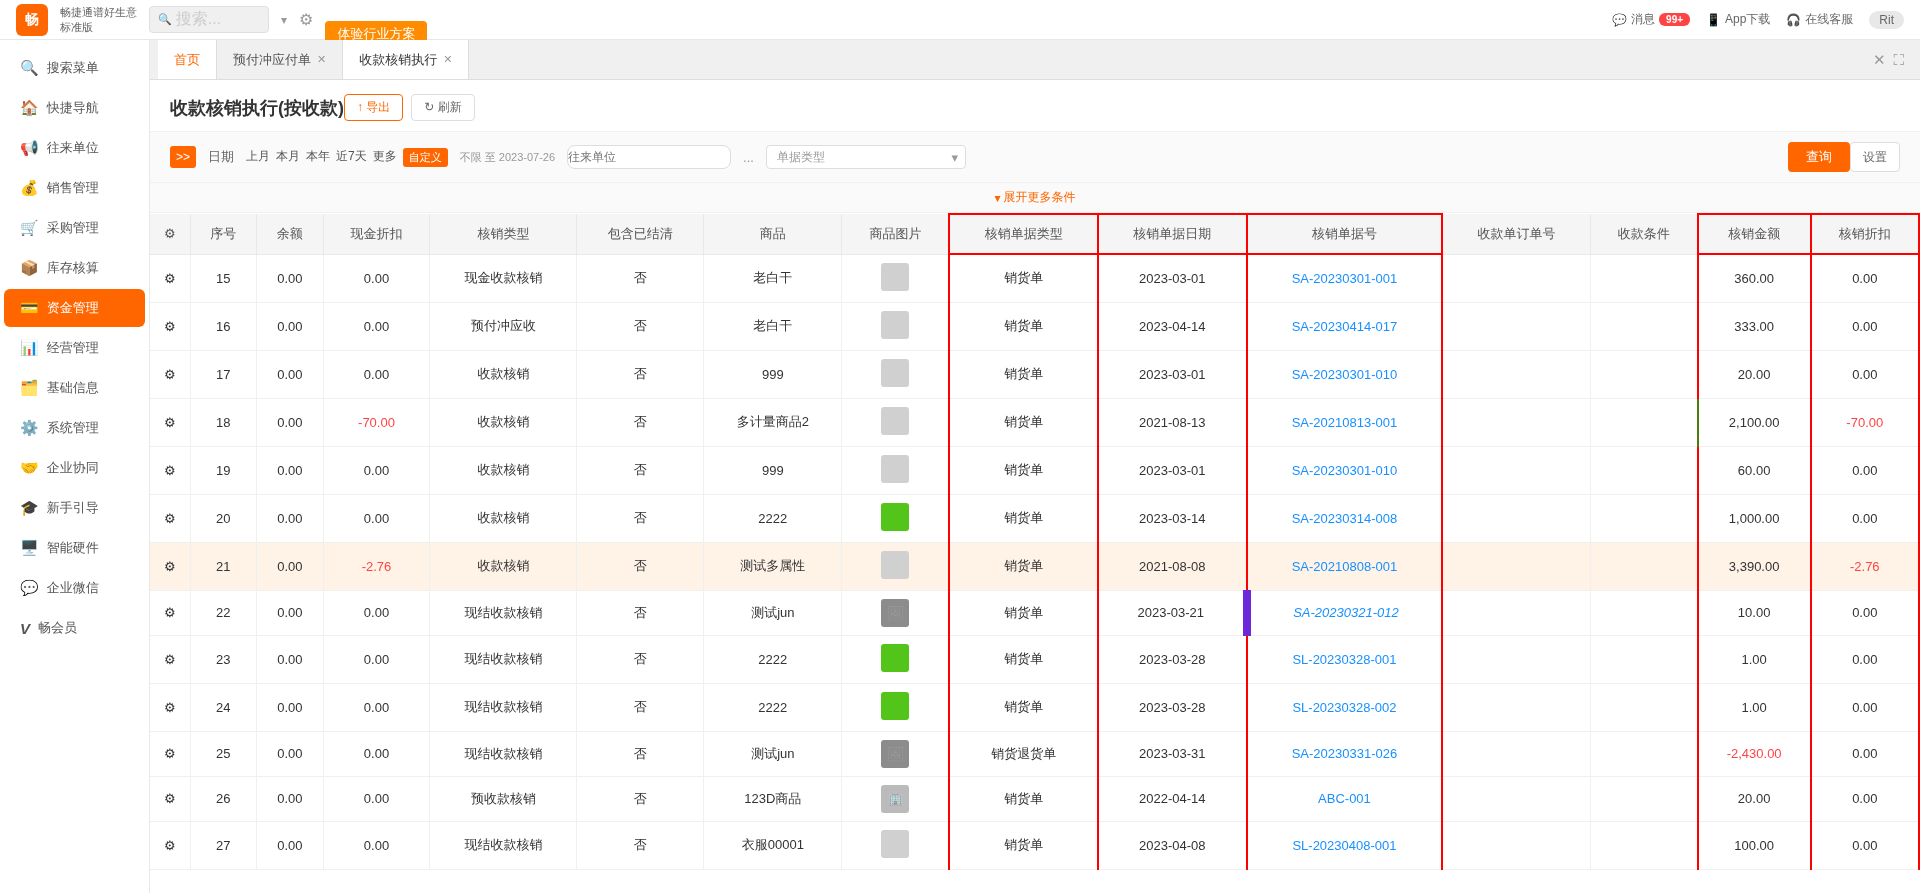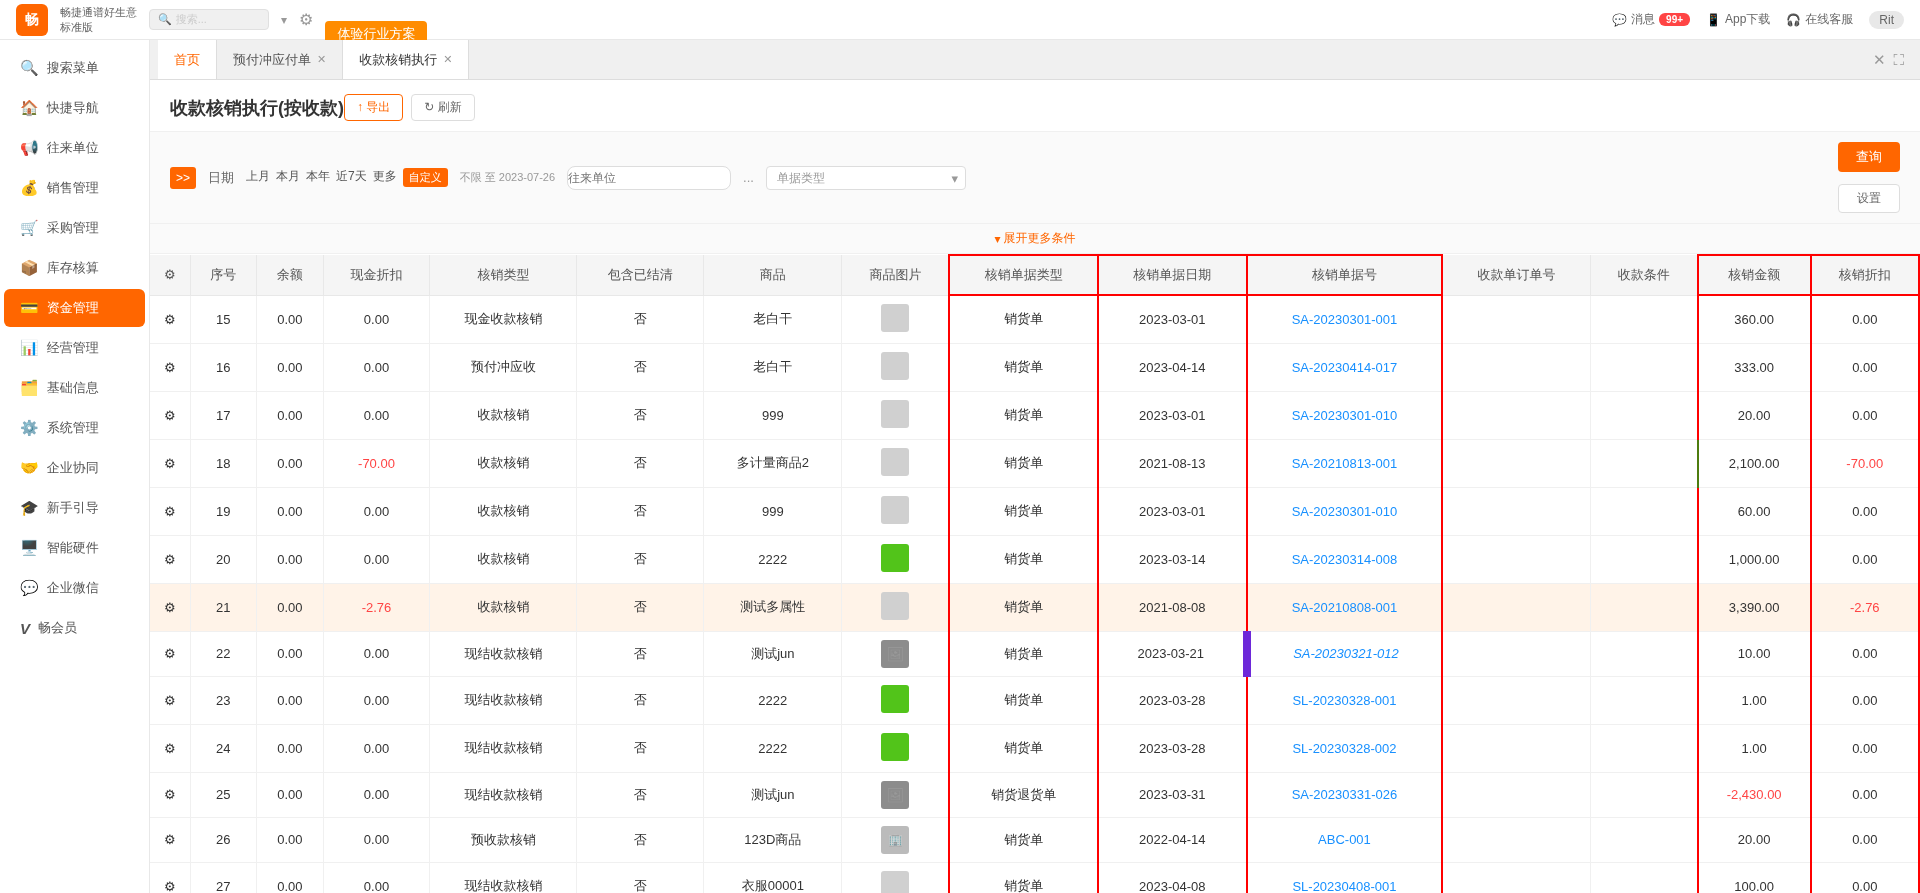--- a/index.html
+++ b/index.html
@@ -273,21 +273,21 @@
   </style>
 </head>
 <body>
 
 <div class="top-bar">
   <div class="top-bar-left">
     <div class="logo-icon">畅</div>
     <div class="logo-text">畅捷通谱好生意<br>标准版</div>
     <div class="top-bar-input" style="display:flex;align-items:center;gap:4px;">
       <span style="color:#bbb;font-size:11px;">🔍</span>
-      <span style="color:#ccc;font-size:11px;">搜索...</span>
+      <span style="color:#ccc;font-size:16px;">搜索...</span>
     </div>
     <span class="dropdown-arrow">▾</span>
     <span class="gear-icon">⚙</span>
     <button class="industry-btn">体验行业方案</button>
   </div>
   <div class="top-bar-right">
     <span style="display:flex;align-items:center;gap:4px;">
       <span>💬</span>
       <span>消息</span>
       <span class="badge-red">99+</span>
@@ -415,21 +415,21 @@
       <div style="display:flex;flex-direction:column;">
         <span class="filter-date-range">不限 至 2023-07-26</span>
       </div>
       <input class="filter-input" placeholder="往来单位" style="">
       <span class="filter-dots">...</span>
       <div class="filter-select-wrap">
         <select class="filter-select">
           <option value="">单据类型</option>
         </select>
       </div>
-      <div style="display:flex;flex-direction:column;gap:12px;margin-left:auto;">
+      <div style="display:flex;flex-direction:row;gap:0;margin-left:auto;">
         <button class="btn-query">查询</button>
         <button class="btn-settings">设置</button>
       </div>
     </div>
 
     <div style="display:flex;justify-content:center;padding:6px;background:#fafafa;border-bottom:1px solid #f0f0f0;">
       <button class="expand-more-btn">
         <span>▾</span>
         <span>展开更多条件</span>
       </button>

